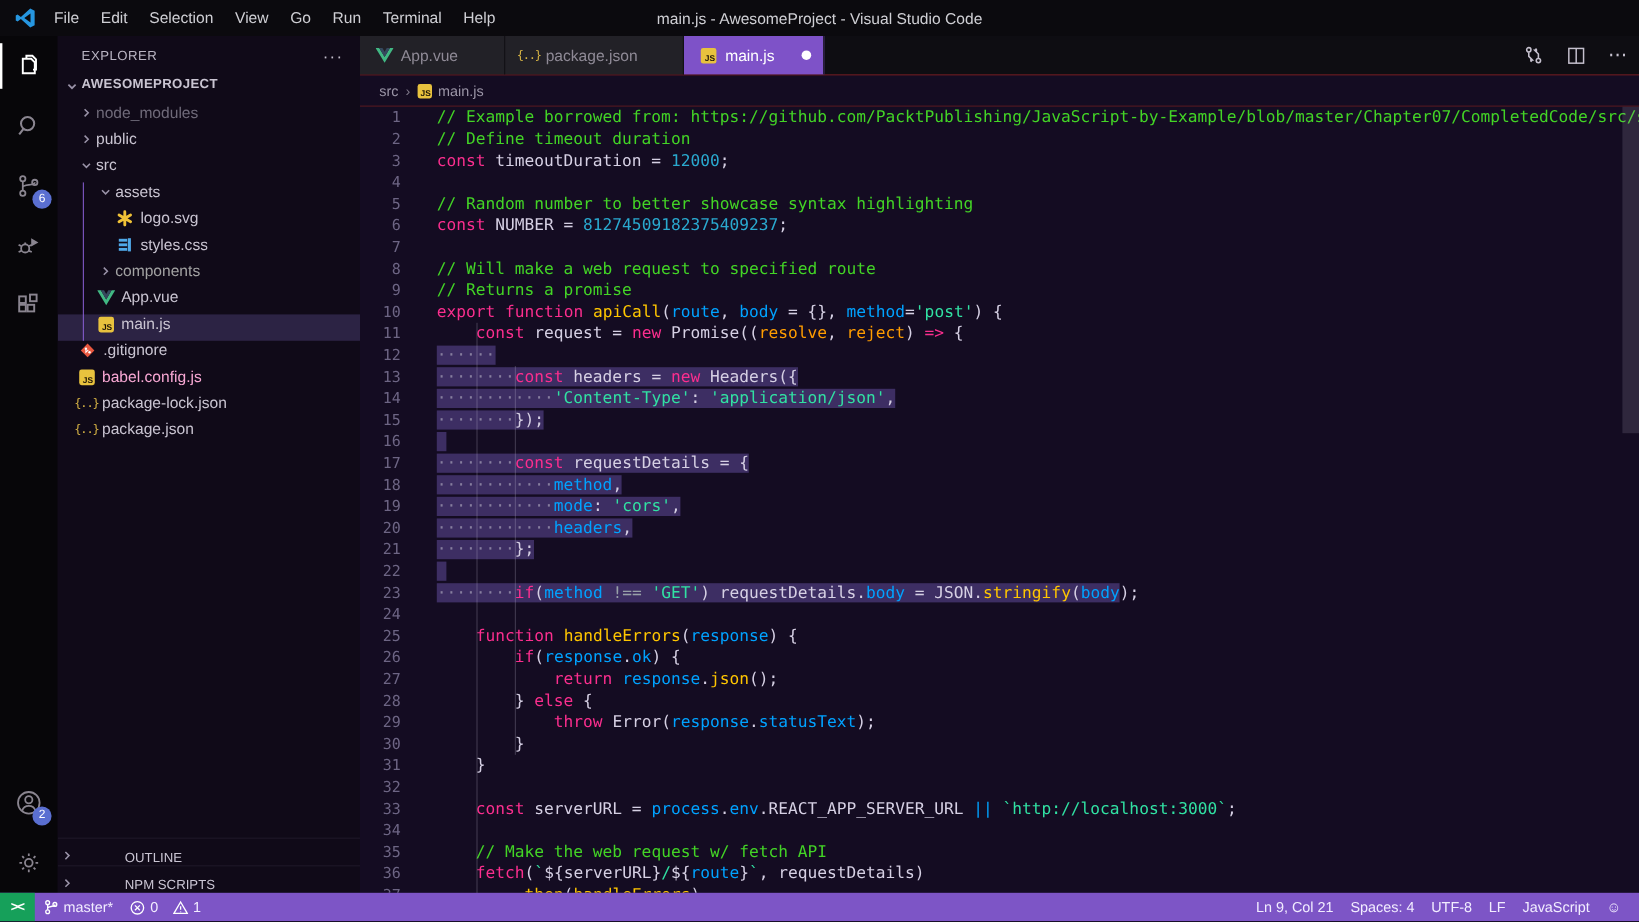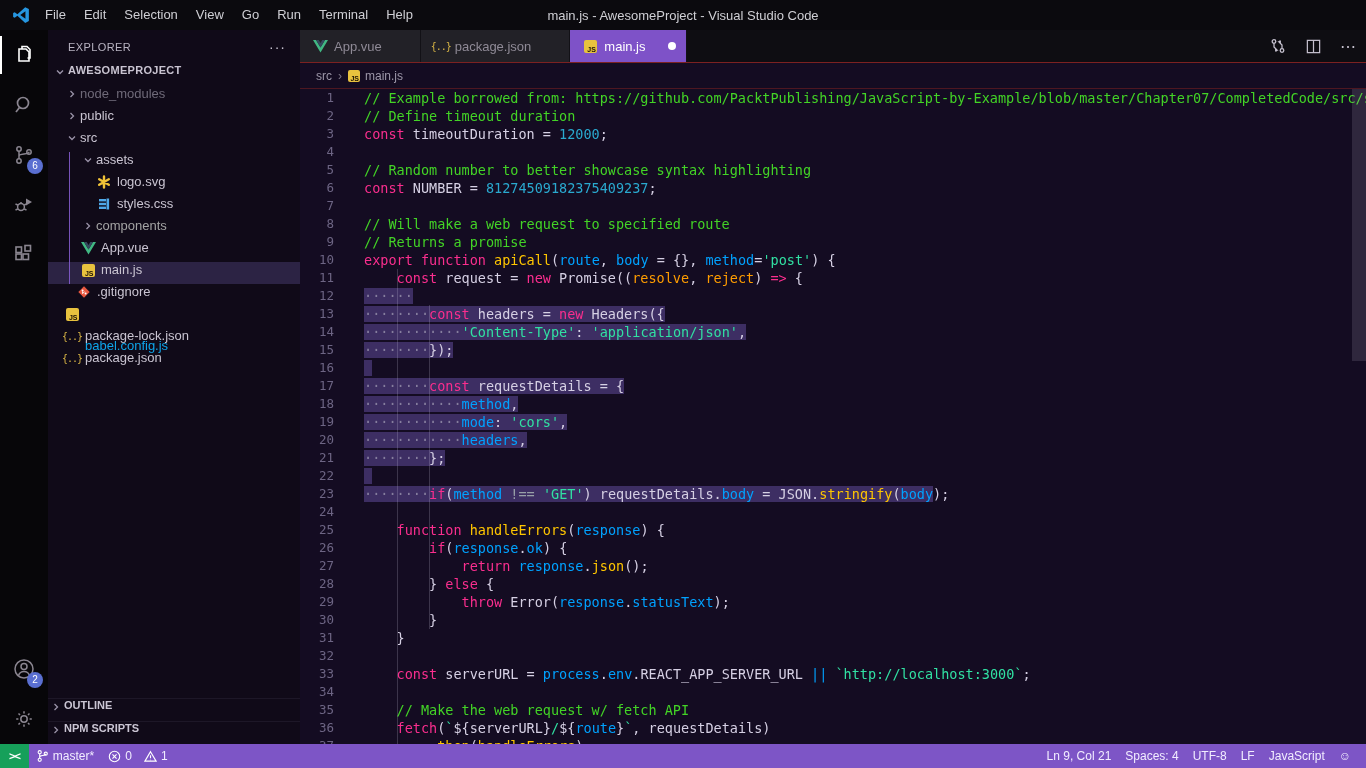--- a/index.html
+++ b/index.html
@@ -26,27 +26,27 @@
   #sb-title{font-size:11px;letter-spacing:.4px;color:#b9b4c2;}
   #sb-more{color:#c5c0ce;font-size:14px;letter-spacing:1px;}
   .trow{height:22px;display:flex;align-items:flex-start;font-size:13px;color:#c9c4d1;white-space:nowrap;position:relative;}
   .trow.projrow{font-weight:bold;font-size:11px;letter-spacing:.3px;}
   .trow.selrow{background:#2c2344;}
   .chev{width:16px;height:16px;flex:none;display:flex;align-items:center;justify-content:center;color:#9a93a8;}
   .ficon{width:16px;height:16px;flex:none;display:flex;align-items:center;justify-content:center;margin-right:5px;font-size:10px;}
   .tlabel{overflow:hidden;text-overflow:ellipsis;}
   .c-dim{color:#6f6a79;}
   .c-mod{color:#a3a3a3;}
-  .c-new{color:#0ea5e9;margin-top:32px;}
+  .c-new{color:#f9a8d4;}
   #tree-guide{position:absolute;left:21px;top:122px;width:1px;height:132px;background:#8a5fd6;opacity:.85;}
   .jsbox{width:13px;height:13px;background:#e8c23e;color:#1b1205;font-weight:bold;font-size:7px;
          display:flex;align-items:flex-end;justify-content:flex-end;padding:0 1px 0 0;box-sizing:border-box;border-radius:2px;}
   .jsonicon{color:#cbc08a;font-size:10px;letter-spacing:-1px;font-family:"DejaVu Sans Mono",monospace;}
   #sb-bottom{position:absolute;left:0;bottom:0;width:252px;}
-  .sect{height:22px;display:flex;align-items:flex-start;font-weight:bold;font-size:11px;color:#cac5d3;border-top:1px solid #1d1727;}
+  .sect{height:22px;display:flex;align-items:flex-end;font-weight:normal;font-size:11px;color:#cac5d3;border-top:1px solid #1d1727;gap:40px;}
   
   #editor{position:absolute;left:300px;top:30px;width:1066px;height:714px;background:#140c22;}
   #tabs{position:absolute;left:0;top:0;right:0;height:32px;background:#0e0d12;display:flex;}
   #tabs-redline{position:absolute;left:0;top:32px;right:0;height:1px;background:#7c2121;}
   .tab{height:32px;display:flex;align-items:center;padding:0 10px 0 12px;font-size:13px;color:#8f8a96;
        background:#222127;border-right:1px solid #121116;position:relative;z-index:2;}
   .tab.active{background:#7e52c8;color:#fff;z-index:3;}
   .tab .ficon{margin-right:6px;}
   .dirtydot{width:8px;height:8px;border-radius:50%;background:#fff;margin-left:22px;}
   .tabgap{margin-left:20px;width:8px;}
@@ -247,21 +247,21 @@
             </svg>
           </span>
           <span class="tlabel">App.vue</span>
         </div>
         <div class="trow selrow" style="padding-left: 32px;">
           <span class="ficon">
             <span class="jsbox">JS</span>
           </span>
           <span class="tlabel">main.js</span>
         </div>
-        <div class="trow" style="padding-left: 28px;">
+        <div class="trow" style="padding-left: 17px;">
           <span class="ficon">
             <svg width="14" height="14" viewBox="0 0 14 14">
               <rect x="3" y="3" width="8" height="8" transform="rotate(45 7 7)" fill="#e8573f"></rect>
               <circle cx="5.6" cy="5.6" r="1" fill="#fff"></circle>
               <circle cx="8.6" cy="8.6" r="1" fill="#fff"></circle>
               <path d="M5.6 6.4v2.2l2-2" stroke="#fff" stroke-width=".9" fill="none"></path>
             </svg>
           </span>
           <span class="tlabel">.gitignore</span>
         </div>

